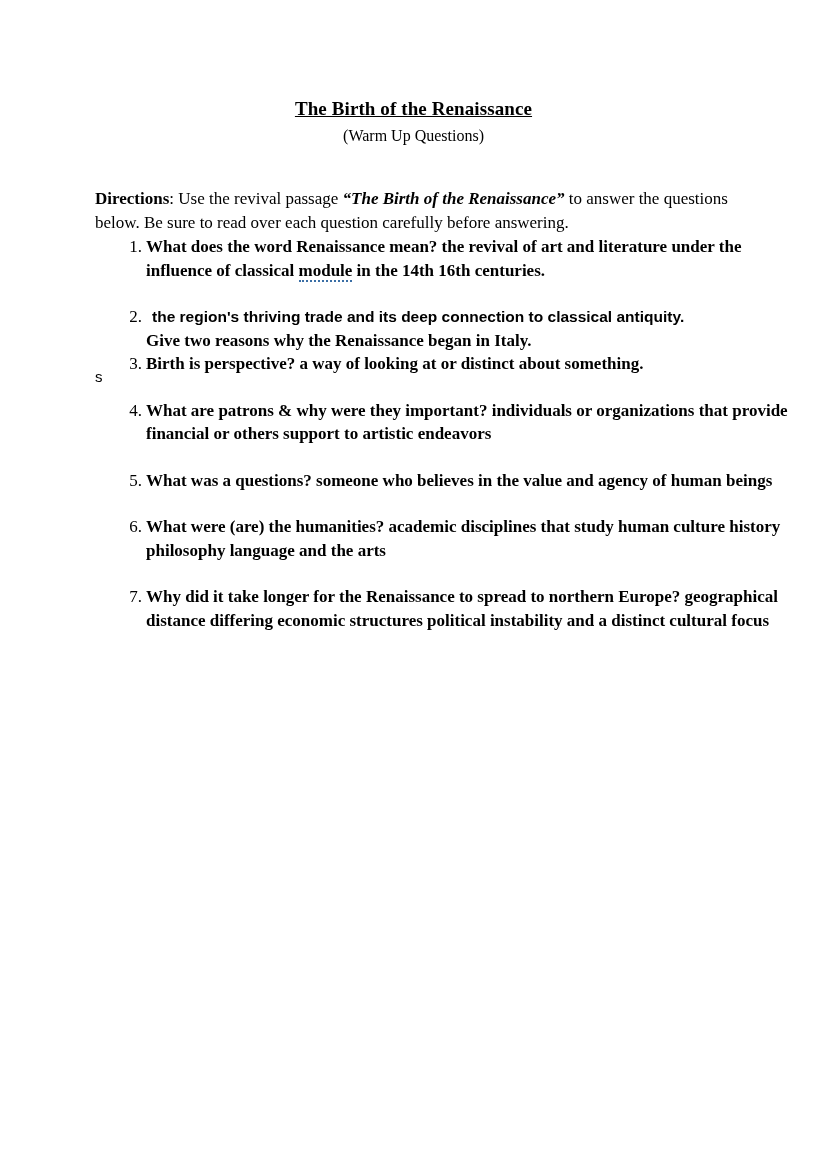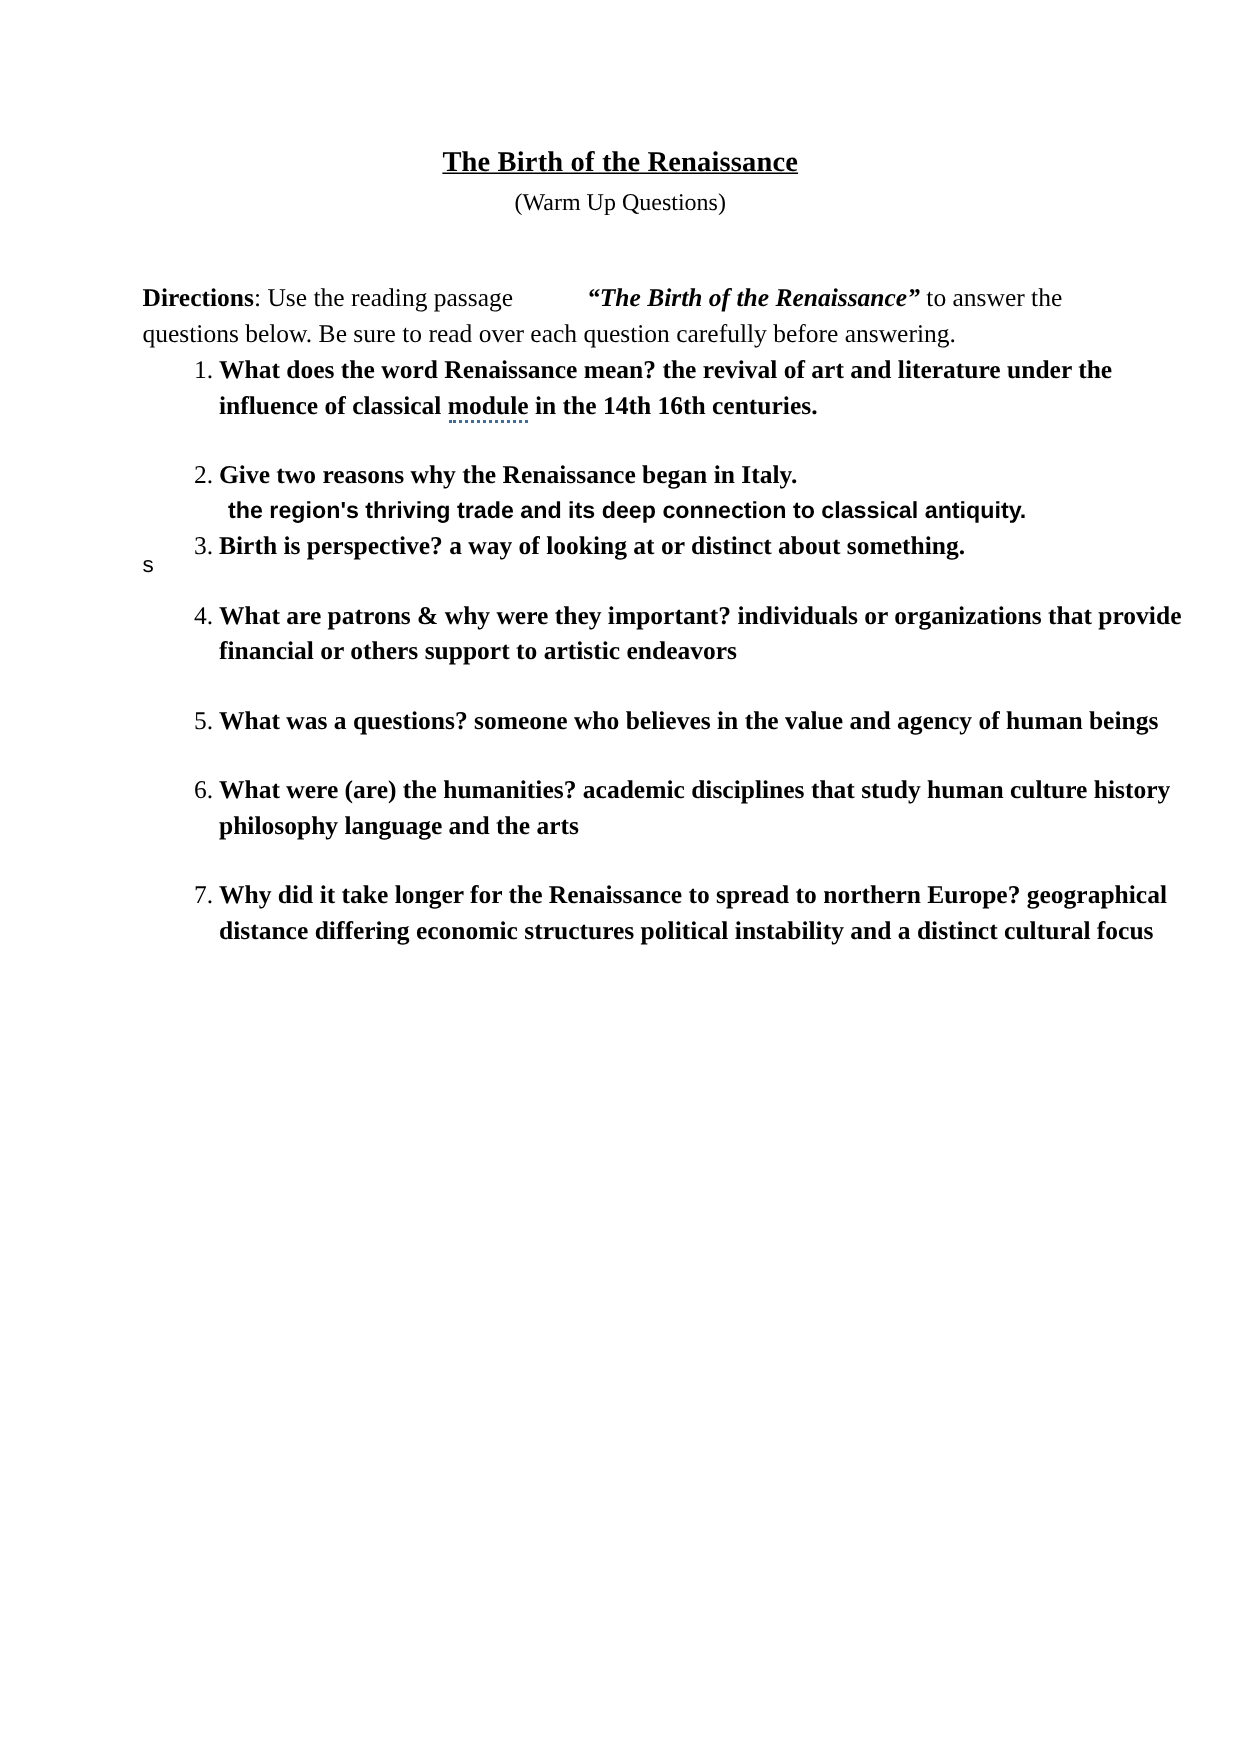--- a/index.html
+++ b/index.html
@@ -52,21 +52,20 @@
     top: 170px;
     width: 640px;
     font-size: 17px;
     line-height: 23.5px;
     text-align: left;
   }
   .directions b { font-weight: bold; margin-top: 39px; }
   .directions .bi {
     font-weight: bold;
     font-style: italic;
-    margin-left: 45px;
   }
 
   
   .qlist {
     position: absolute;
     left: 95px;
     top: 235px;
     width: 700px;
   }
   .qitem {
@@ -128,36 +127,36 @@
 </head>
 <body>
 
 <div class="page">
 
   <div class="title-block">
     <div class="doc-title">The Birth of the Renaissance</div>
     <div class="doc-subtitle">(Warm Up Questions)</div>
   </div>
 
-  <p class="directions"><b>Directions</b><span>: Use the reading passage </span><span class="bi">“The Birth of the Renaissance”</span><span> to answer the questions below.  Be sure to read over each question carefully before answering.</span></p>
+  <p class="directions"><b>Directions</b><span>: Use the revival passage </span><span class="bi">“The Birth of the Renaissance”</span><span> to answer the questions below.  Be sure to read over each question carefully before answering.</span></p>
 
   <div class="stray-s">s</div>
 
   <div class="qlist">
 
     <div class="qitem">
       <span class="qnum">1.</span>
       <span class="qtext"><span>What does the word Renaissance mean?</span><span class="ans-serif"> the revival of art and literature under the influence of classical </span><span class="ans-serif spellcheck">module</span><span class="ans-serif"> in the 14th 16th centuries.</span></span>
     </div>
     <div class="gap-lg"></div>
 
     <div class="qitem">
       <span class="qnum">2.</span>
+      <span class="qtext ans-line ans-sans">the region's thriving  trade and its deep connection to classical antiquity.</span>
       <span class="qtext"><span>Give two reasons why the Renaissance began in Italy.</span></span>
-      <span class="qtext ans-line ans-sans">the region's thriving  trade and its deep connection to classical antiquity.</span>
     </div>
     <div class="gap-none"></div>
 
     <div class="qitem">
       <span class="qnum">3.</span>
       <span class="qtext"><span>Birth is perspective?</span><span class="ans-serif"> a way of looking at or distinct about something.</span></span>
     </div>
     <div class="gap-lg"></div>
 
     <div class="qitem">

